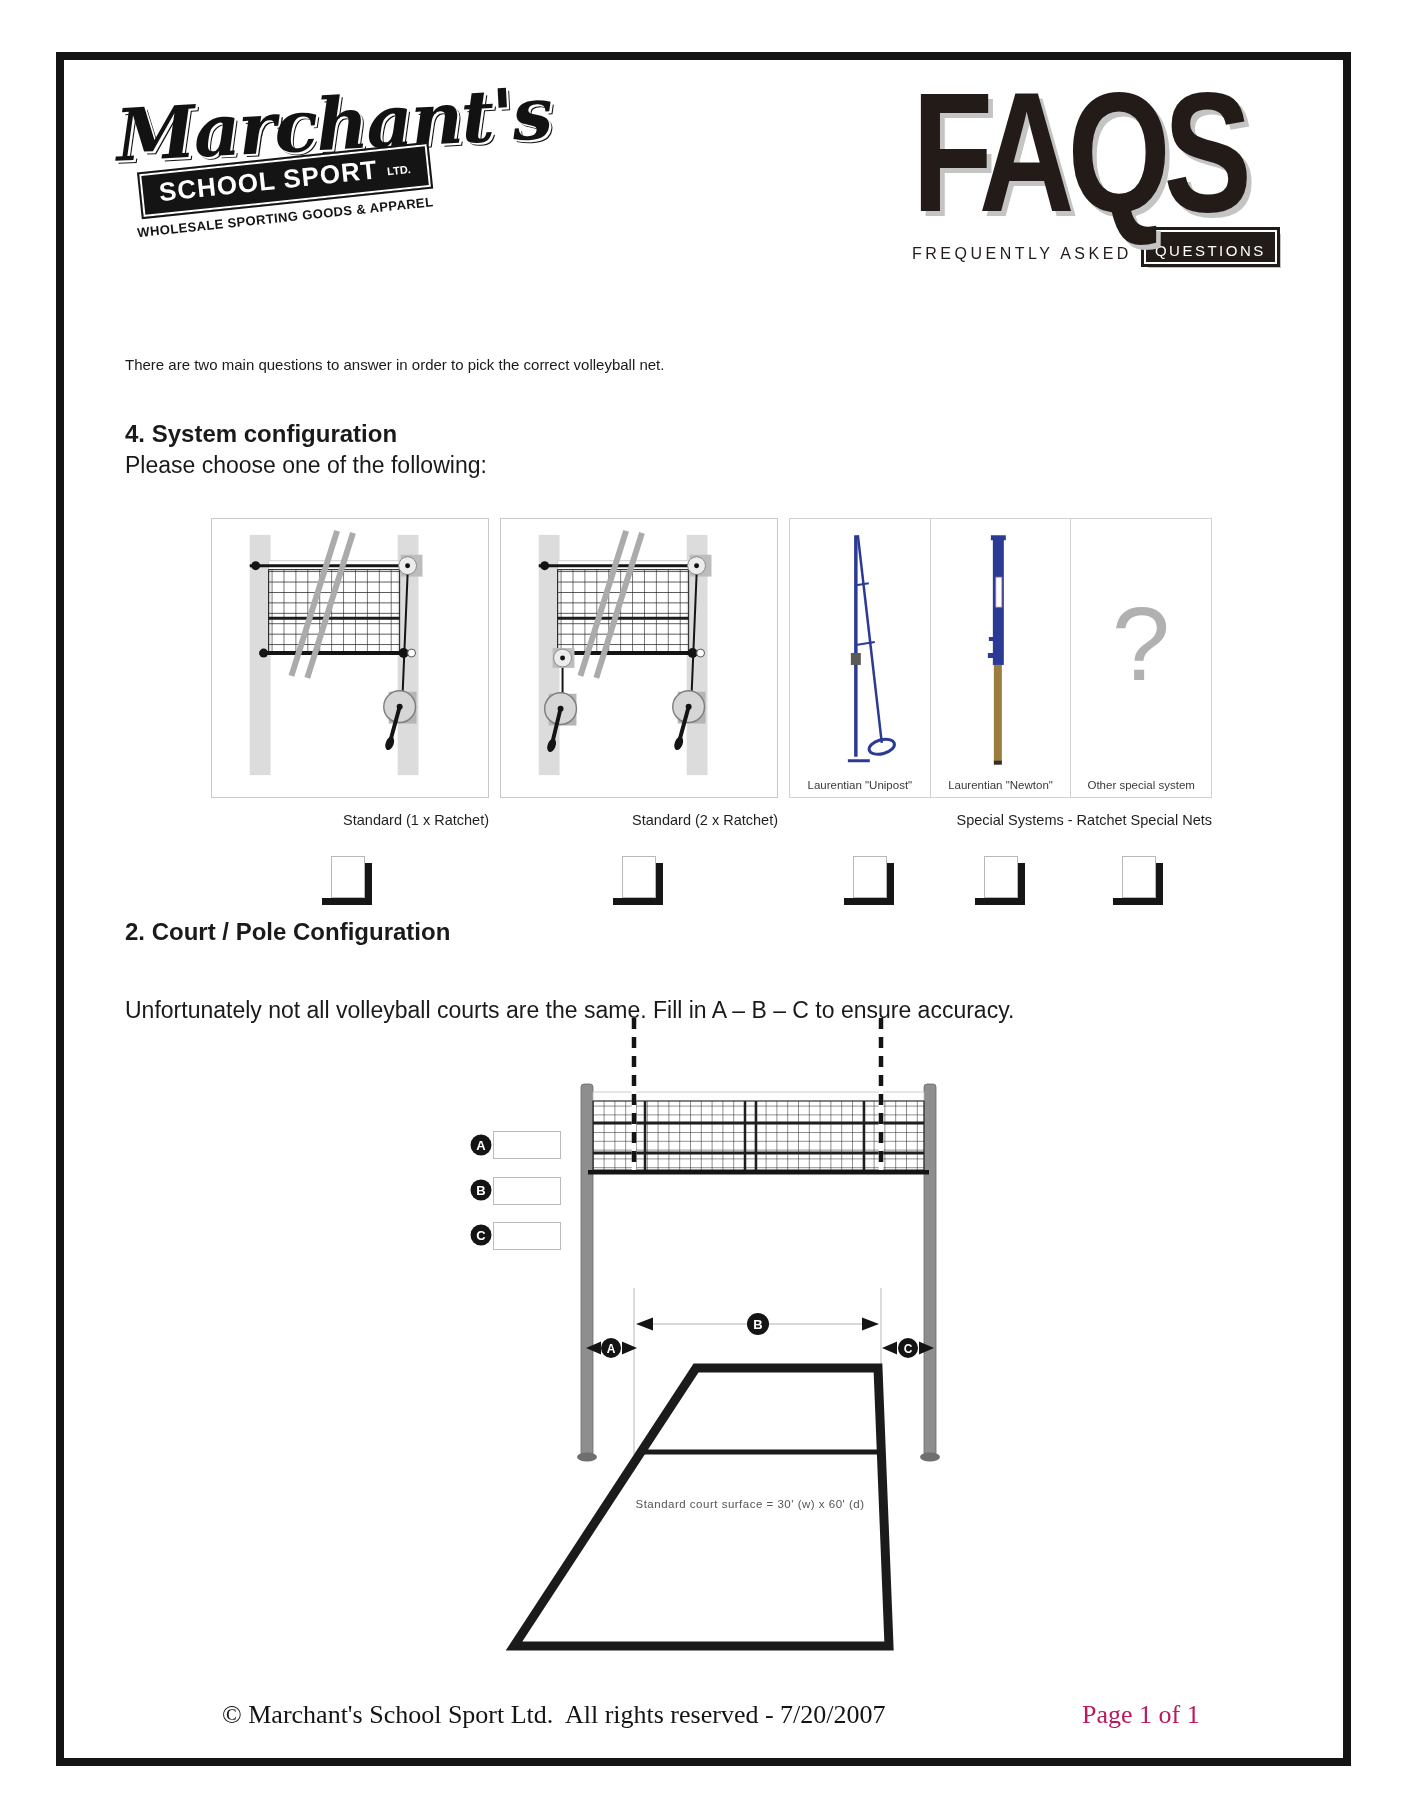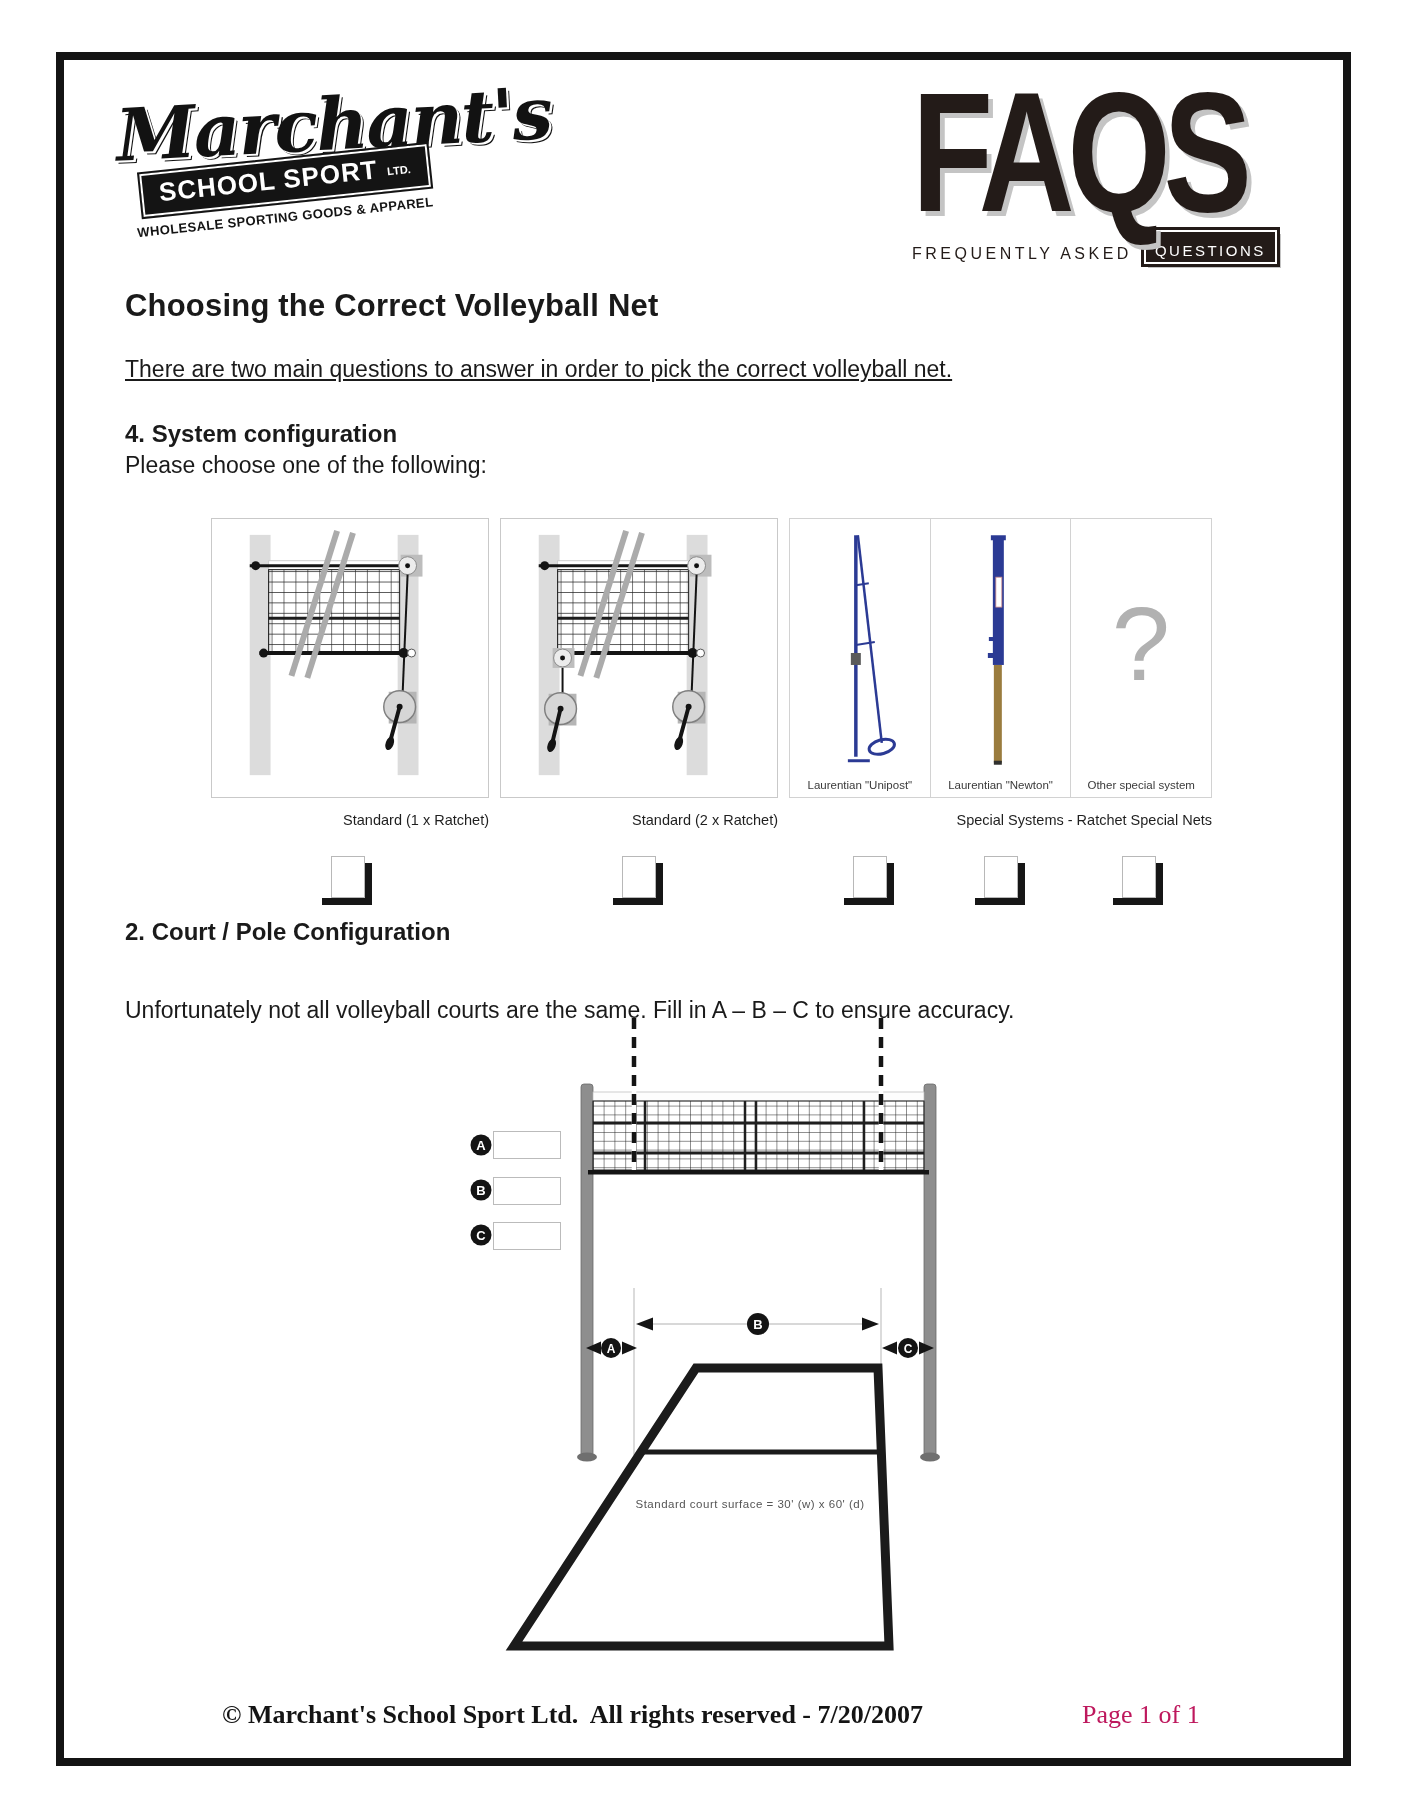--- a/index.html
+++ b/index.html
@@ -24,21 +24,21 @@
   .faqs{position:absolute;left:912px;top:84px;width:370px;}
   .faqs-word{font-weight:bold;font-size:170px;line-height:.80;letter-spacing:-9px;color:#231b18;
              text-shadow:6px 5px 0 #c4c4c4;transform:scaleX(.78);transform-origin:left top;white-space:nowrap;}
   .faqs-sub{display:flex;align-items:center;gap:12px;margin-top:10px;}
   .faqs-left{font-size:16px;letter-spacing:3.5px;color:#231b18;white-space:nowrap;margin-top:14px;}
   .faqs-banner{background:#231b18;color:#fff;font-size:15px;letter-spacing:2.5px;padding:10px 9px 3px;
                border:2px solid #fff;outline:3px solid #231b18;box-shadow:4px 4px 0 #c4c4c4;white-space:nowrap;}
 
   
   .title{position:absolute;left:125px;top:288px;font-size:31px;font-weight:bold;letter-spacing:.2px;}
-  .intro{position:absolute;left:125px;top:356px;font-size:23px;text-decoration:underline;}
+  .intro{position:absolute;left:125px;top:356px;font-size:15px;}
   .s1-head{position:absolute;left:125px;top:420px;font-size:24px;font-weight:bold;}
   .s1-sub{position:absolute;left:125px;top:452px;font-size:23px;}
   .s2-head{position:absolute;left:125px;top:918px;font-size:24px;font-weight:bold;}
   .s2-sub{position:absolute;left:125px;top:950px;font-size:23px;margin-top:47px;}
 
   
   .panel{position:absolute;top:518px;height:280px;border:1px solid #c9c9c9;background:#fff;box-sizing:border-box;}
   #panel1{left:211px;width:278px;}
   #panel2{left:500px;width:278px;}
   .special{position:absolute;left:790px;top:518px;width:422px;height:280px;display:flex;}
@@ -59,21 +59,21 @@
 
   
   .diagram{position:absolute;left:420px;top:1000px;width:570px;height:665px;}
   .diagram svg{position:absolute;left:0;top:0;}
   .abc-input{position:absolute;left:73px;width:58px;height:26px;border:1px solid #bbbbbb;background:#fff;
              padding:0 4px;font-size:14px;font-family:"Liberation Sans",sans-serif;box-sizing:content-box;}
   #inputA{top:131px;} #inputB{top:177px;} #inputC{top:222px;}
 
   
   .footer-copy{position:absolute;left:222px;top:1700px;font-family:"Liberation Serif",serif;
-               font-size:26px;white-space:pre;color:#141414;font-weight:bold;}
+               font-size:26px;white-space:pre;color:#141414;}
   .footer-page{position:absolute;left:1082px;top:1700px;font-family:"Liberation Serif",serif;
                font-size:26px;color:#be185d;}
 </style>
 </head>
 <body>
 
 <div id="page">
   <div class="frame"></div>
 
   <div class="logo">
@@ -86,21 +86,20 @@
   </div>
 
   <div class="faqs">
     <div class="faqs-word">FAQS</div>
     <div class="faqs-sub">
       <span class="faqs-left">FREQUENTLY ASKED</span>
       <span class="faqs-banner">QUESTIONS</span>
     </div>
   </div>
 
-  <div class="title">Choosing the Correct Volleyball Net</div>
   <div class="intro">There are two main questions to answer in order to pick the correct volleyball net.</div>
 
   <div class="s1-head">4. System configuration</div>
   <div class="s1-sub">Please choose one of the following:</div>
 
   <div class="panel" id="panel1">
     <svg width="276" height="278" viewBox="0 0 278 280">
       <defs>
         <pattern id="grid1" width="12" height="10.5" patternUnits="userSpaceOnUse">
           <path d="M12 0H0V10.5" fill="none" stroke="#1c1c1c" stroke-width="1.2"></path>

